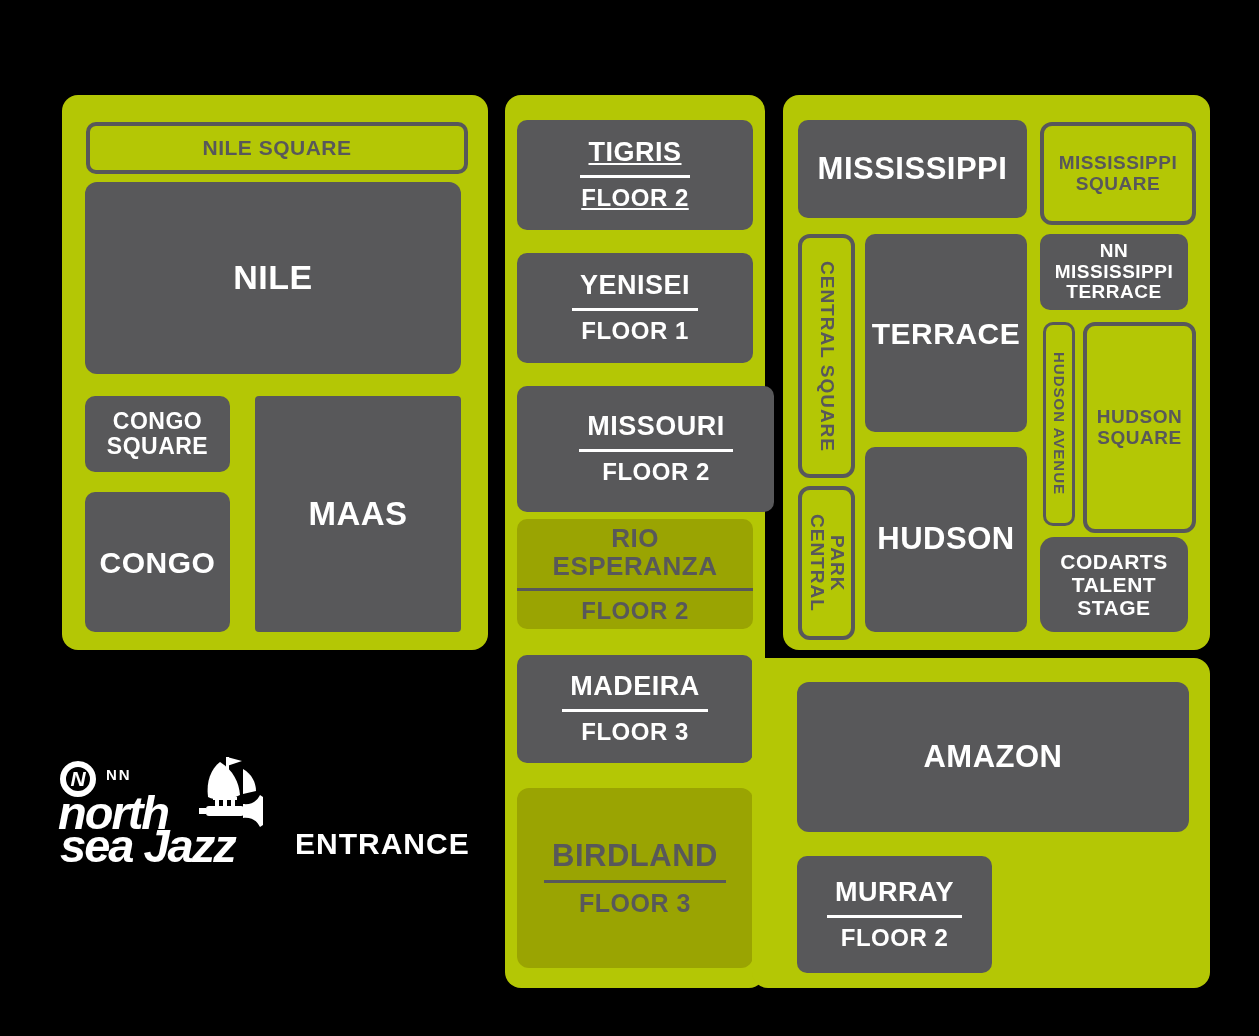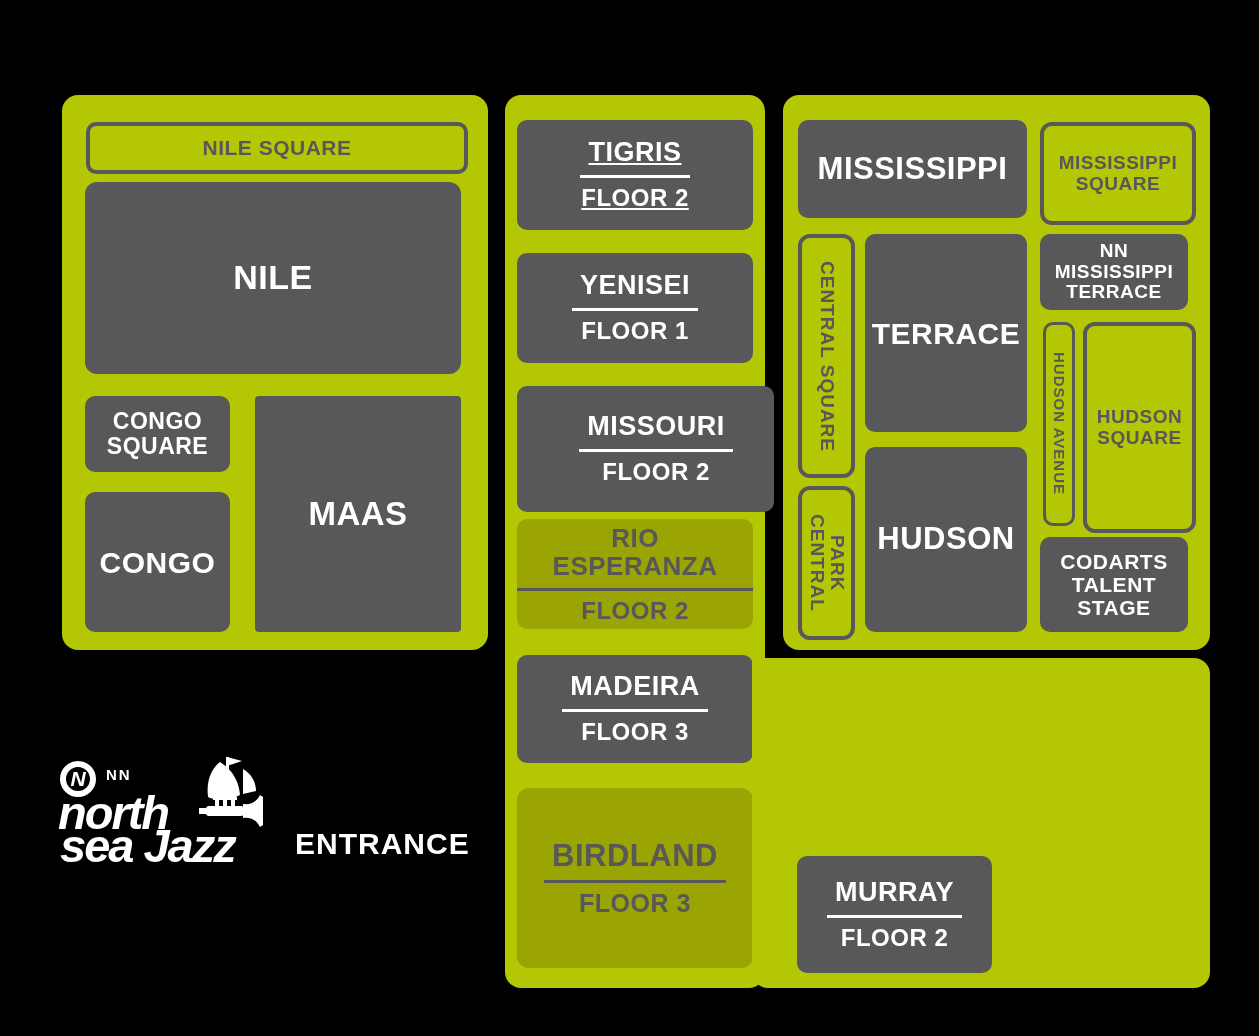--- a/index.html
+++ b/index.html
@@ -123,28 +123,31 @@
 
   <div class="room outline" style="left:798px;top:486px;width:49px;height:146px;font-size:19px;border-radius:12px;">
     <span class="name vert">CENTRAL
 PARK</span>
   </div>
 
   <div class="room dark" style="left:865px;top:447px;width:162px;height:185px;font-size:31px;">
     <span class="name">HUDSON</span>
   </div>
 
-  <div class="room dark" style="left:1040px;top:537px;width:148px;height:95px;font-size:21px;">
+  <div class="room dark" style="left:1040px;top:537px;width:148px;height:95px;font-size:21px;border-radius:14px;">
     <span class="name pre">CODARTS
 TALENT
 STAGE</span>
   </div>
 
   <div class="panel" style="left:752px;top:658px;width:458px;height:330px;border-radius:0 16px 16px 16px;"></div>
 
+  <div class="room dark" style="left:797px;top:682px;width:392px;height:150px;font-size:31px;border-radius:12px;">
+    <span class="name">AMAZON</span>
+  </div>
 
   <div class="room dark" style="left:797px;top:856px;width:195px;height:117px;font-size:27px;">
     <span class="name u">MURRAY</span>
     <span class="floor" style="font-size:24px;">FLOOR 2</span>
   </div>
 
   <div class="logo" style="left:58px;top:759px;position:absolute;">
     <svg width="40" height="40" viewBox="0 0 40 40">
       <circle cx="20" cy="20" r="15" fill="none" stroke="#ffffff" stroke-width="6"></circle>
       <text x="20" y="27" text-anchor="middle" font-size="21" font-weight="bold" font-style="italic" font-family="Liberation Sans, sans-serif" fill="#ffffff">N</text>

